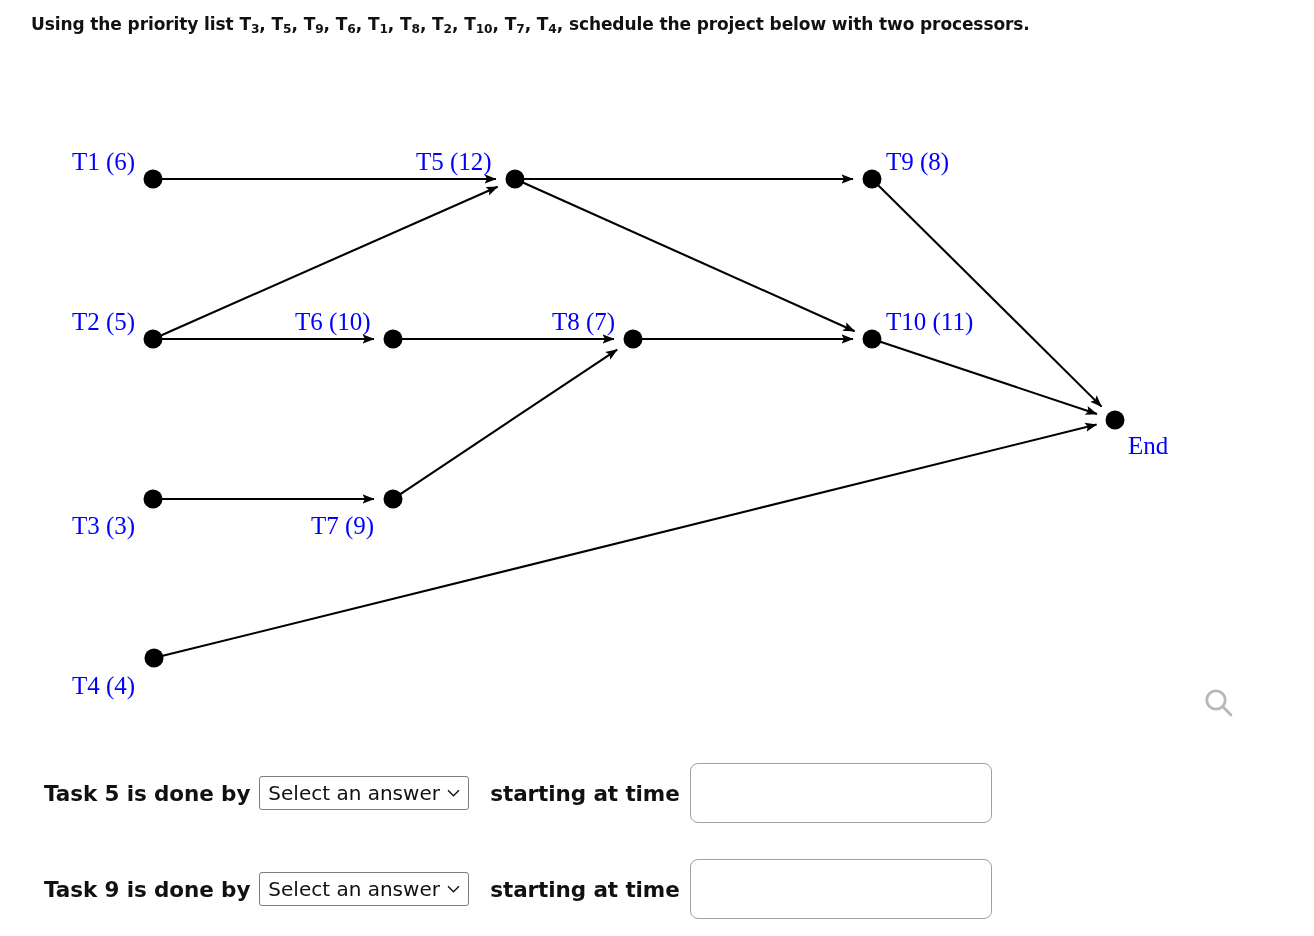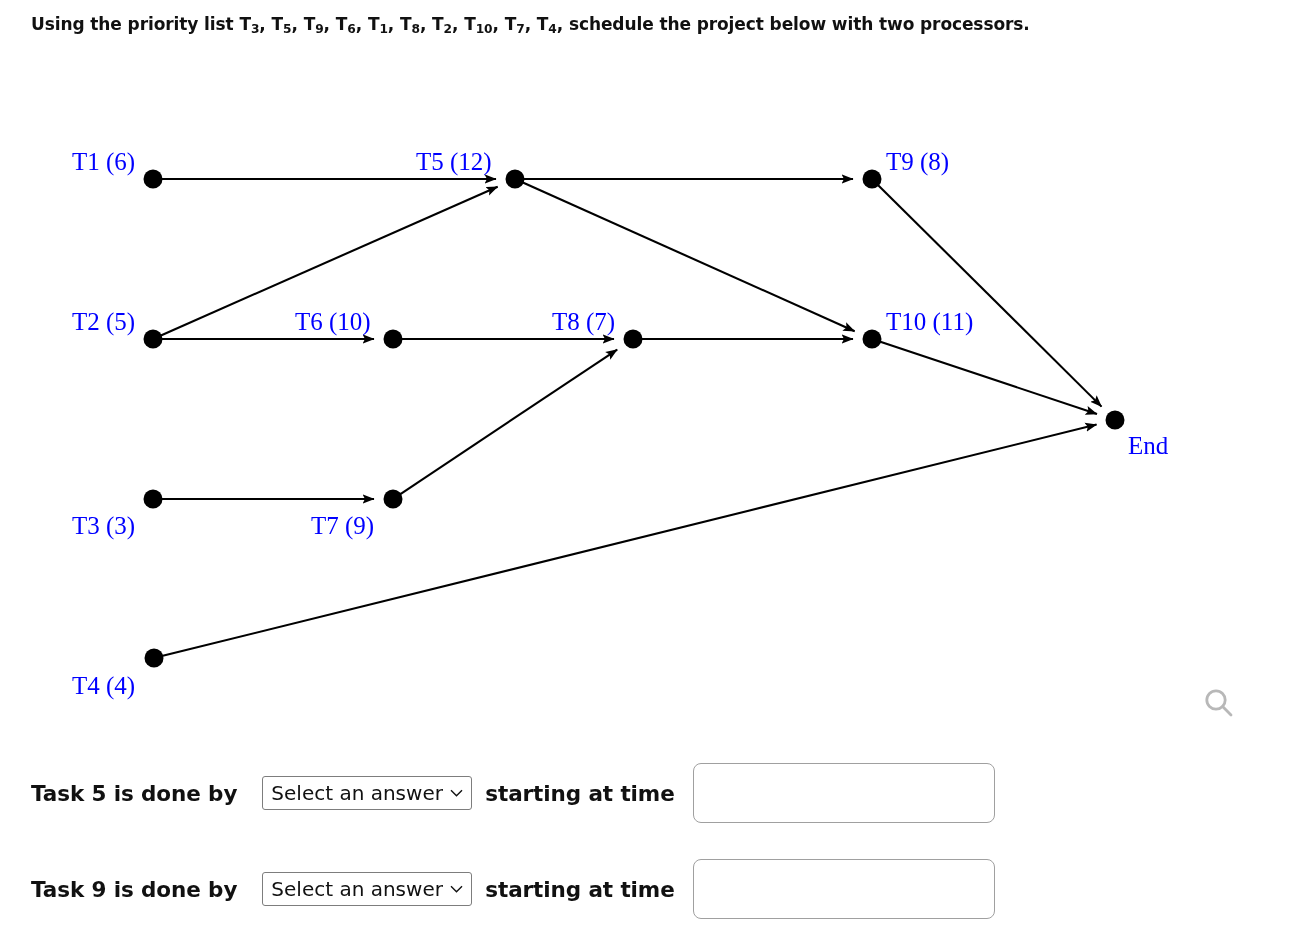--- a/index.html
+++ b/index.html
@@ -59,49 +59,47 @@
   .form-area {
     position: absolute;
     left: 0;
     top: 745px;
     width: 1314px;
   }
   .form-row {
     display: flex;
     align-items: center;
     height: 96px;
-    padding-left: 31px;
-    gap: 8px;
+    padding-left: 44px;
   }
   .form-text {
     font-family: "DejaVu Sans", sans-serif;
     font-size: 21.5px;
     font-weight: 700;
     color: #111111;
     white-space: nowrap;
     letter-spacing: -0.1px;
   }
   .form-text.lead { margin-right: 9px; }
-  .form-text.mid { margin-left: 5px; margin-right: 10px; text-align: center; }
+  .form-text.mid { margin-left: 21px; margin-right: 10px; text-align: center; }
   .answer-select {
     -webkit-appearance: none;
     appearance: none;
     font-family: "DejaVu Sans", sans-serif;
     font-size: 20px;
     font-weight: 400;
     color: #111111;
     background: #ffffff;
     border: 1px solid #7d7d7d;
     border-radius: 3px;
     padding: 4px 28px 5px 8px;
     height: 34px;
     box-sizing: border-box;
     line-height: 24px;
     cursor: pointer;
-    margin-left: 8px;
   }
   .select-wrap {
     position: relative;
     display: inline-block;
   }
   .select-caret {
     position: absolute;
     right: 9px;
     top: 50%;
     transform: translateY(-50%);

